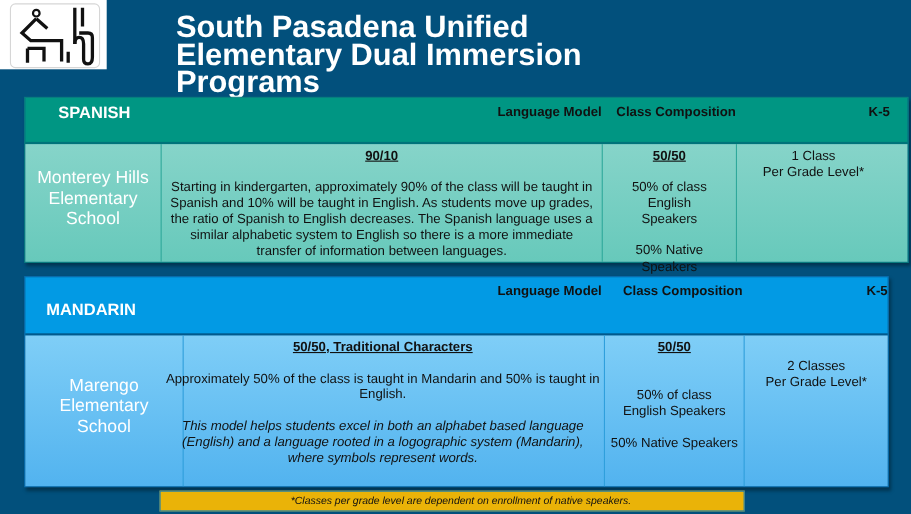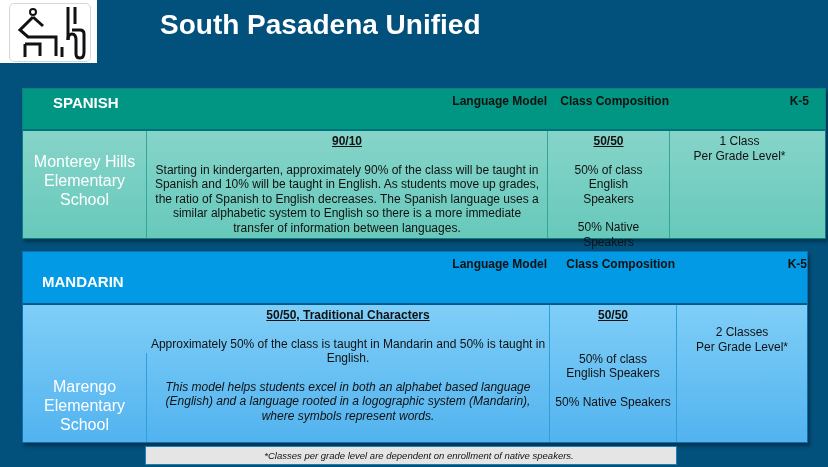--- a/index.html
+++ b/index.html
@@ -43,21 +43,21 @@
   .sp .hdr { background:#009683; height:40px; border-bottom:2px solid #00737a; }
   .sp .body { top:42px; bottom:0; background:linear-gradient(#86d4c9,#67c9bb); }
   .sp .cell { border-right:1px solid #2fa89b; }
   .sp { border:1px solid #0a8080; }
   .md .hdr { background:#029ae4; height:51px; border-bottom:2px solid #02598c; }
   .md .body { top:53px; bottom:0; background:linear-gradient(#7fcef7,#52b3ef); }
   .md .cell { border-right:1px solid #2f9fdc; }
   .md { border:1px solid #0b6fb0; }
   .footnote {
     position:absolute; left:145px; top:446px; width:532px; height:19px;
-    background:#e5e5e5; box-sizing:border-box; border:1px solid #1c7fb0;
+    background:#eab308; box-sizing:border-box; border:1px solid #1c7fb0;
     text-align:center; font-style:italic; font-size:9.5px; line-height:18px; color:#111;padding-left:16px;
   }
 </style>
 </head>
 <body>
 
 <div class="logo-box">
   <div class="logo-inner">
     <svg width="80" height="57" viewBox="0 0 80 57">
       <g fill="none" stroke="#111" stroke-width="3">
@@ -70,20 +70,21 @@
         <path d="M65 3 L65 20"></path>
         <path d="M58 36 Q58 30 62 30 Q66 30 66 36 L66 50 Q66 54 70 54 Q74 54 74 48 L74 30 Q74 26 70 26 L62 26"></path>
         <path d="M52 43 L52 53"></path>
       </g>
     </svg>
   </div>
 </div>
 
 <div class="title">
   <div>South Pasadena Unified</div>
+  <div>Elementary Dual Immersion Programs</div>
 </div>
 
 <div class="tbl sp" style="left:22px; top:88px; width:786px; height:149px;padding-left:16px;">
   <div class="hdr">
     <div class="lang" style="left:30px; top:5px;">SPANISH</div>
     <div class="col" style="left:123px; width:401px; top:5px;">Language Model</div>
     <div class="col" style="left:524px; width:122px; top:5px;">Class Composition</div>
     <div class="col" style="left:646px; width:140px; top:5px;">K-5</div>
   </div>
   <div class="body">
@@ -112,21 +113,21 @@
 </div>
 
 <div class="tbl md" style="left:22px; top:251px; width:784px; height:190px;">
   <div class="hdr">
     <div class="lang" style="left:19px; top:21px;">MANDARIN</div>
     <div class="col" style="left:123px; width:401px; top:5px;">Language Model</div>
     <div class="col" style="left:526px; width:126px; top:5px;">Class Composition</div>
     <div class="col" style="left:652px; width:132px; top:5px;">K-5</div>
   </div>
   <div class="body">
-    <div class="cell school" style="left:0; width:124px; padding-top:24px;margin-top:48px;">
+    <div class="cell school" style="left:0; width:144px; padding-top:36px;">
       <div>Marengo</div>
       <div>Elementary</div>
       <div>School</div>
     </div>
     <div class="cell" style="left:124px; width:403px; padding:3px 2px 0 2px;">
       <div class="b">50/50, Traditional Characters</div>
       <div style="height:14px;"></div>
       <div>Approximately 50% of the class is taught in Mandarin and 50% is taught in English.</div>
       <div style="height:14px;"></div>
       <div style="padding:0 14px;font-style:italic;">This model helps students excel in both an alphabet based language (English) and a language rooted in a logographic system (Mandarin), where symbols represent words.</div>

